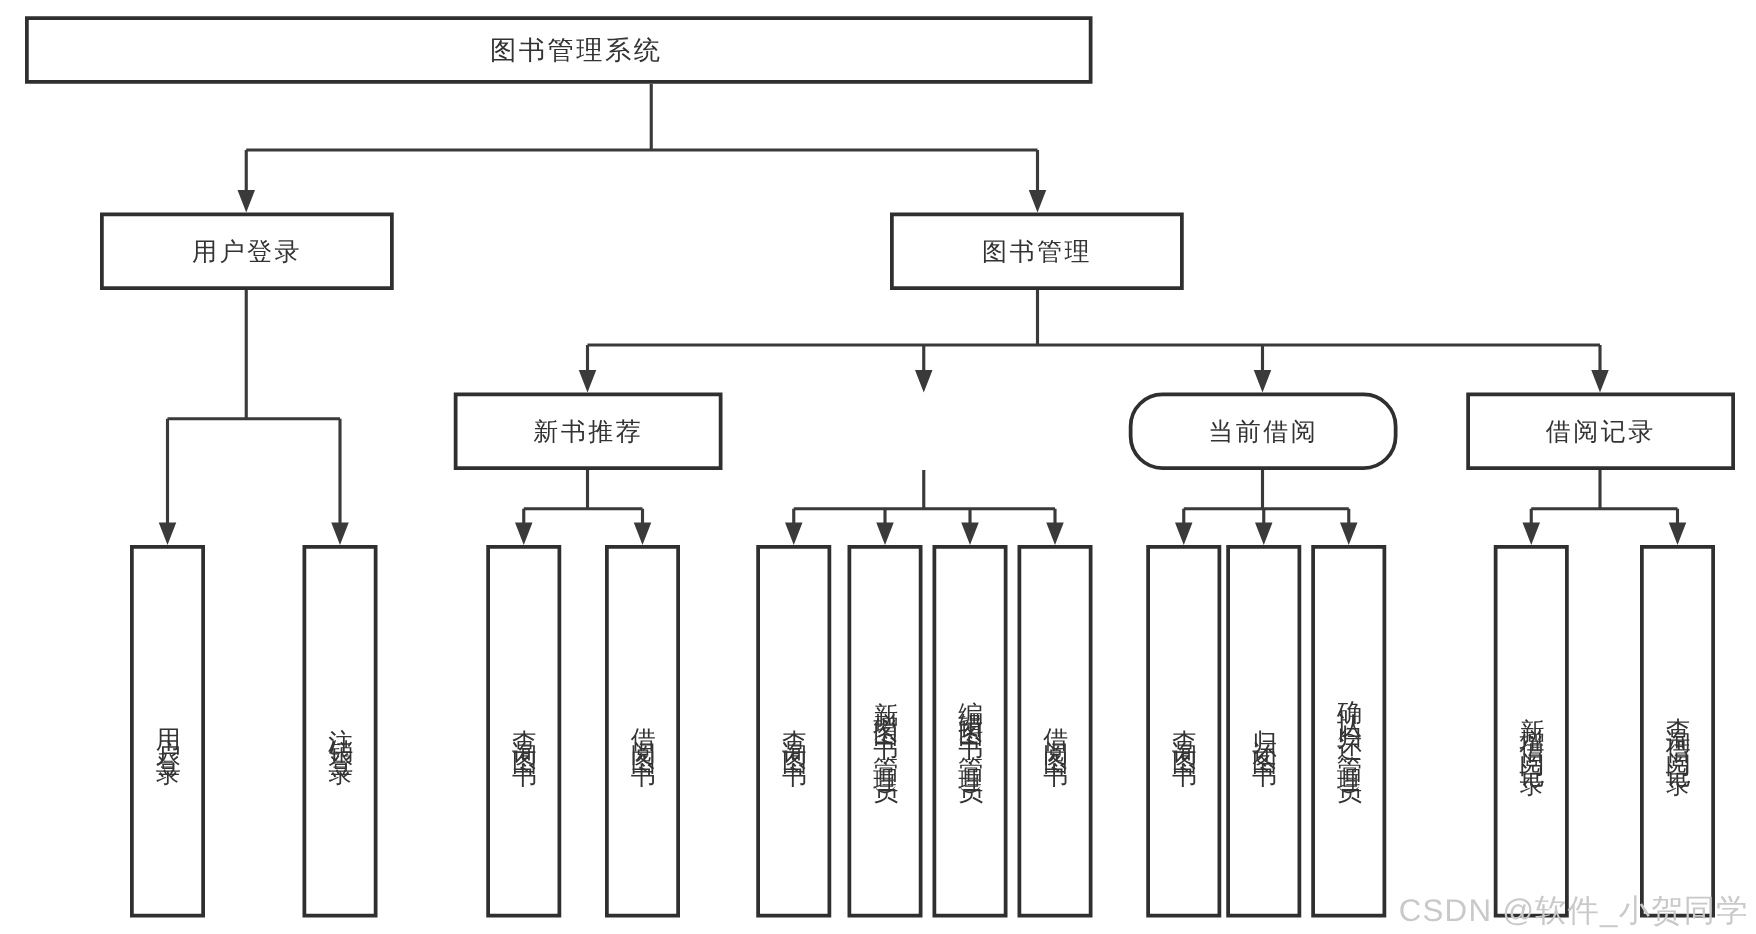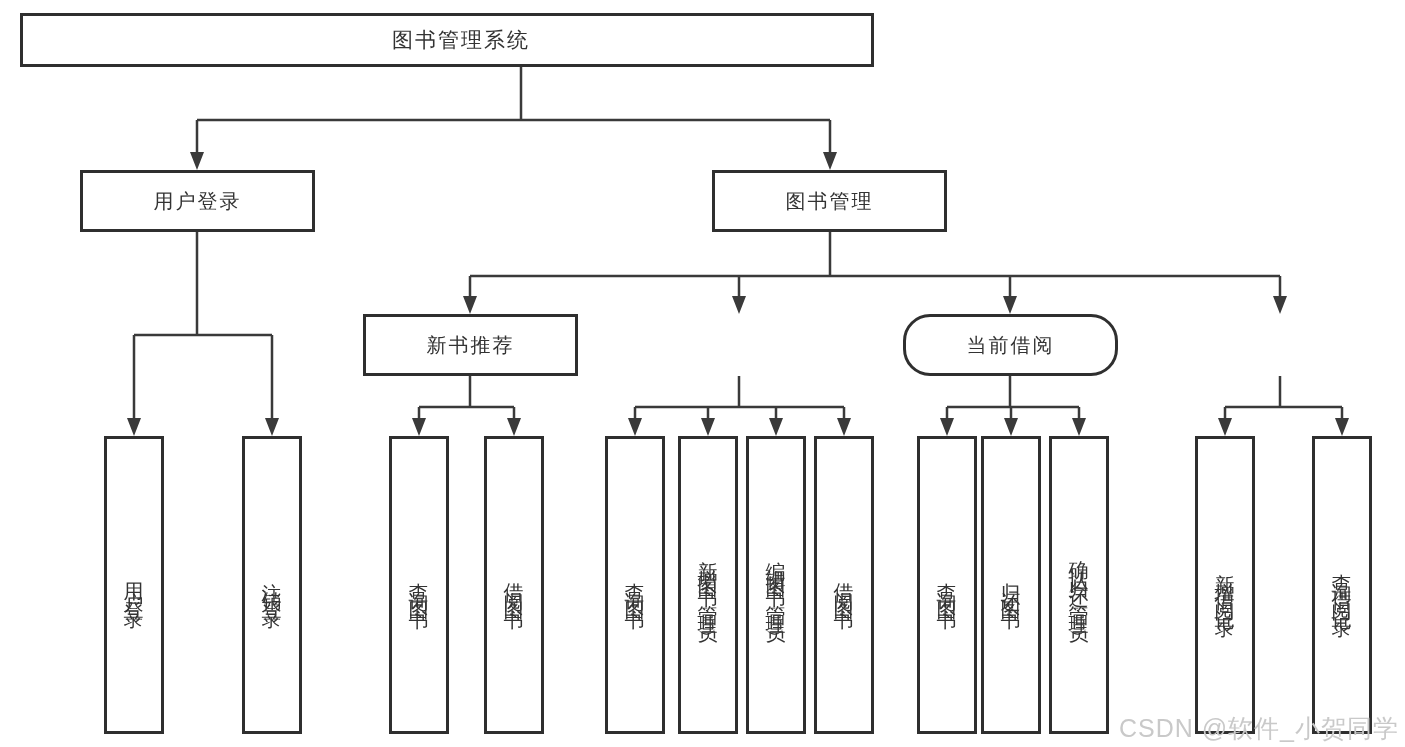--- a/index.html
+++ b/index.html
@@ -105,20 +105,23 @@
   <div class="box h-box n-mgmt">
     <span>图书管理</span>
   </div>
 
   <div class="box h-box n-l3a">
     <span>新书推荐</span>
   </div>
   <div class="box h-box n-l3c">
     <span>当前借阅</span>
   </div>
+  <div class="box h-box n-l3d">
+    <span>借阅记录</span>
+  </div>
 
   <div class="box v-box leaf lf-1">
     <span>用户登录</span>
   </div>
   <div class="box v-box leaf lf-2">
     <span>注销登录</span>
   </div>
 
   <div class="box v-box leaf lf-3">
     <span>查询图书</span>

